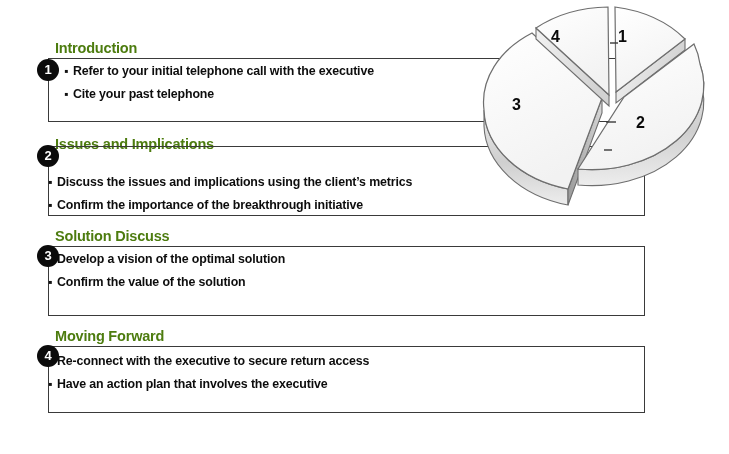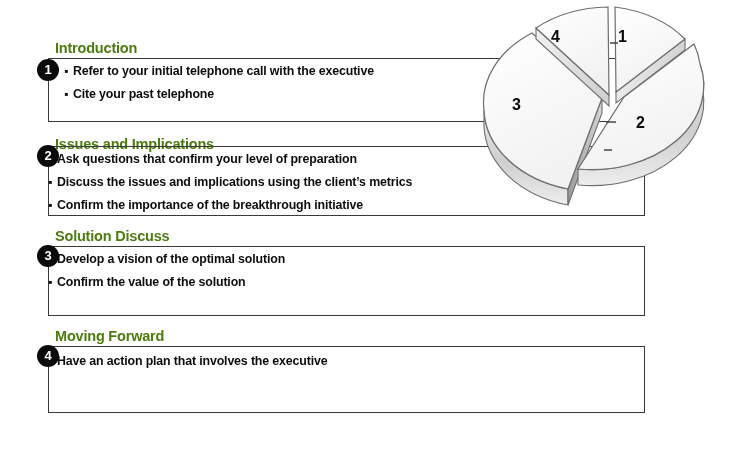--- a/index.html
+++ b/index.html
@@ -204,21 +204,20 @@
     </div>
     <div class="num-badge" style="left:37px; top:59px;">1</div>
   </div>
 
   <div class="section">
     <div class="section-heading" style="left:55px; top:128px;margin-top:8px;">Issues and Implications</div>
     <div class="section-box" style="left:48px; top:146px; width:597px; height:70px;"></div>
     <div class="bullets" style="left:48px; top:148px;">
       <div class="bullet-row">
         <span class="bullet-mark">▪</span>
-        <span class="bullet-text">Ask questions that confirm your level of preparation</span>
       </div>
       <div class="bullet-row">
         <span class="bullet-mark">▪</span>
         <span class="bullet-text">Discuss the issues and implications using the client’s metrics</span>
       </div>
       <div class="bullet-row">
         <span class="bullet-mark">▪</span>
         <span class="bullet-text">Confirm the importance of the breakthrough initiative</span>
       </div>
     </div>
@@ -240,19 +239,23 @@
     </div>
     <div class="num-badge" style="left:37px; top:245px;">3</div>
   </div>
 
   <div class="section">
     <div class="section-heading" style="left:55px; top:328px;">Moving Forward</div>
     <div class="section-box" style="left:48px; top:346px; width:597px; height:67px;"></div>
     <div class="bullets" style="left:48px; top:350px;">
       <div class="bullet-row">
         <span class="bullet-mark">▪</span>
+        <span class="bullet-text">Re-connect with the executive to secure return access</span>
+      </div>
+      <div class="bullet-row">
+        <span class="bullet-mark">▪</span>
         <span class="bullet-text">Have an action plan that involves the executive</span>
       </div>
     </div>
     <div class="num-badge" style="left:37px; top:345px;">4</div>
   </div>
 
 </div>
 
 </body></html>

